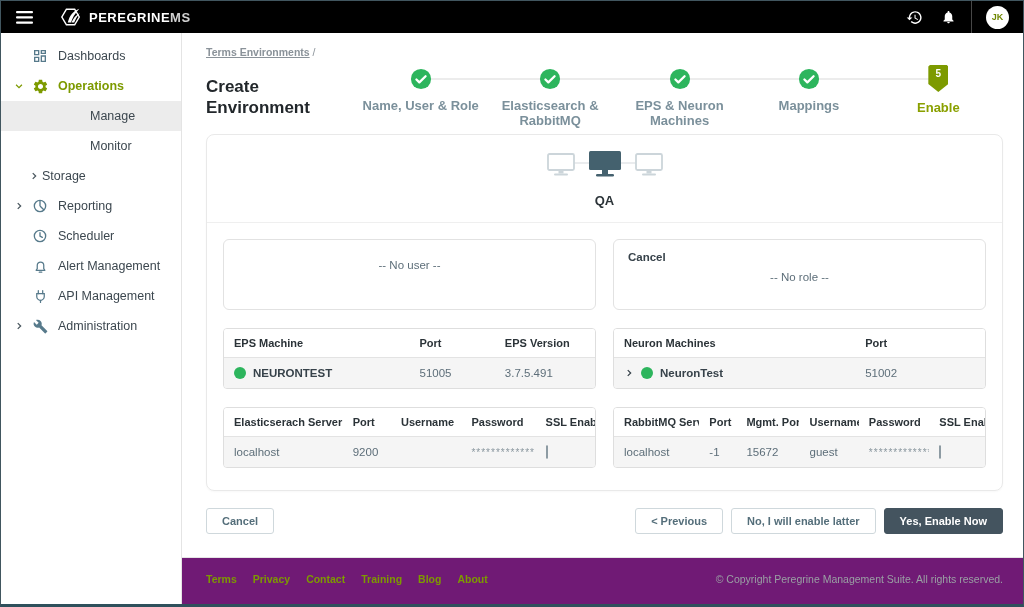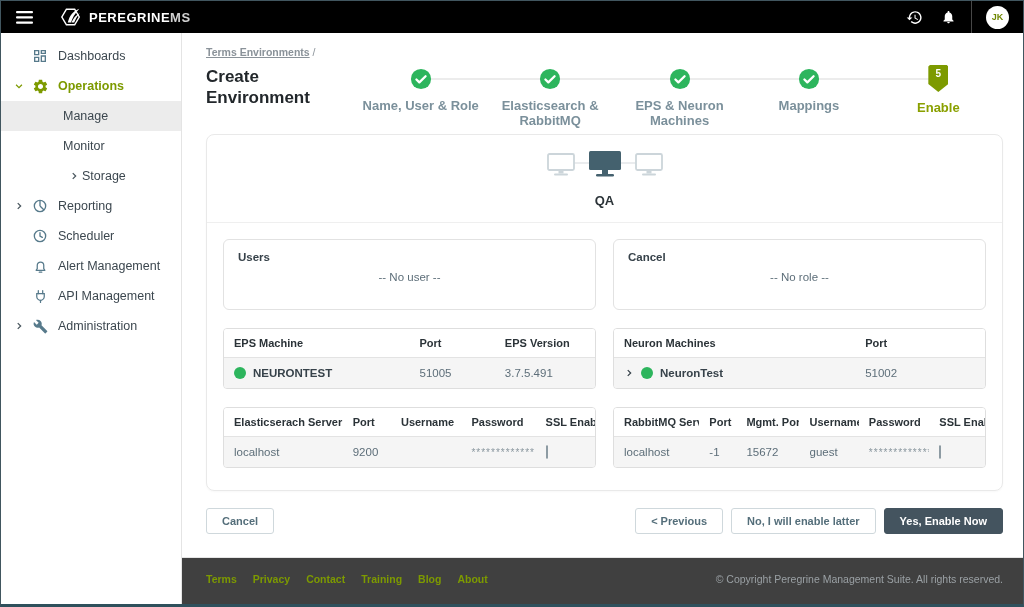--- a/index.html
+++ b/index.html
@@ -23,32 +23,32 @@
 
   
   .body-row { flex:1; display:flex; min-height:0; }
   .sidebar { width:181px; background:#fff; border-right:1px solid #e4e4e4; padding-top:8px; flex:0 0 181px; }
   .nav-item { height:30px; display:flex; align-items:center; font-size:12.5px; color:#3c474f;
               padding-left:13px; cursor:pointer; white-space:nowrap; }
   .nav-item .chev { width:13px; display:flex; align-items:center; color:#49565e; flex:0 0 13px; }
   .nav-item .nav-icon { width:18px; display:flex; align-items:center; justify-content:center;
                         margin:0 9px 0 4px; color:#577a8b; flex:0 0 18px; }
   .nav-item.accent, .nav-item.accent .nav-icon, .nav-item.accent .chev { color:#7d9a00; font-weight:bold; }
-  .nav-sub { padding-left:62px; }
-  .nav-sub.with-chev { padding-left:68px; }
+  .nav-sub { padding-left:89px; }
+  .nav-sub.with-chev { padding-left:28px; }
   .nav-item.selected { background:#ececec; }
 
   
   .main { flex:1; display:flex; flex-direction:column; background:#fff; min-width:0; }
   .content { flex:1; padding:13px 20px 0 24px; }
   .breadcrumb { font-size:10.5px; color:#8a9299; margin-bottom:8px; }
   .breadcrumb a { color:#8a9299; text-decoration:underline; font-weight:bold; cursor:pointer; }
 
   .title-row { display:flex; align-items:flex-start; }
-  .page-title { width:150px; font-size:17px; font-weight:bold; color:#22272b; line-height:1.25; flex:0 0 150px; }
+  .page-title { width:150px; font-size:17px; font-weight:bold; color:#22272b; line-height:1.25; flex:0 0 150px;margin-top:10px; }
 
   
   .stepper { flex:1; position:relative; display:flex; padding-top:2px; }
   .step-line { position:absolute; top:12px; left:60px; right:62px; height:2px; background:#ececec; }
   .step { flex:1; display:flex; flex-direction:column; align-items:center; position:relative; z-index:1; cursor:pointer; }
   .step-label { margin-top:8px; font-size:13px; color:#7b909b; font-weight:bold; text-align:center; }
   .step.current .step-label { color:#8aa000; }
   .badge5 { width:20px; height:27px; margin-top:-3px; background:#7d9a00; position:relative;
             clip-path:polygon(8% 0, 92% 0, 100% 6%, 100% 70%, 50% 100%, 0 70%, 0 6%);
             display:flex; justify-content:center; }
@@ -79,21 +79,21 @@
   .cbx { width:13px; height:13px; border:1.5px solid #8d9ba3; border-radius:2px; background:#fdfdfd; cursor:pointer; }
 
   
   .actions { display:flex; align-items:center; margin-top:17px; }
   .btn { height:26px; border-radius:3px; border:1px solid #cfd8dc; background:#fff; color:#546e7a;
          font-size:11px; font-weight:bold; padding:4px 15px; cursor:pointer; font-family:inherit; }
   .actions-right { margin-left:auto; display:flex; gap:8px; }
   .btn.primary { background:#44545f; border-color:#44545f; color:#fff; }
 
   
-  .footer { flex:0 0 47px; background:#404040; border-top:1px solid #e5e5e5; display:flex;
+  .footer { flex:0 0 47px; background:#701a75; border-top:1px solid #e5e5e5; display:flex;
             align-items:center; padding:0 20px 4px 24px; }
   .footer-links { display:flex; gap:16px; }
   .footer-links a { font-size:10.5px; font-weight:bold; color:#7d9a00; text-decoration:none; cursor:pointer; }
   .copyright { margin-left:auto; font-size:10.5px; color:#9aa0a4; }
 </style>
 </head>
 <body>
 
 <div class="app">
 
@@ -302,21 +302,20 @@
                 <rect x="102.5" y="23" width="5" height="3.5" fill="#ccd5da"></rect>
                 <rect x="98" y="26.5" width="14" height="2" rx="1" fill="#ccd5da"></rect>
               </g>
             </svg>
           </div>
           <div class="env-name">QA</div>
           <div class="card-divider"></div>
 
           <div class="panel-grid">
             <div class="panel">
-              <div class="panel-title">Users</div>
               <div class="panel-empty">-- No user --</div>
             </div>
             <div class="panel">
               <div class="panel-title">Cancel</div>
               <div class="panel-empty">-- No role --</div>
             </div>
           </div>
 
           <div class="table-grid">
             <div class="tbl-wrap">

